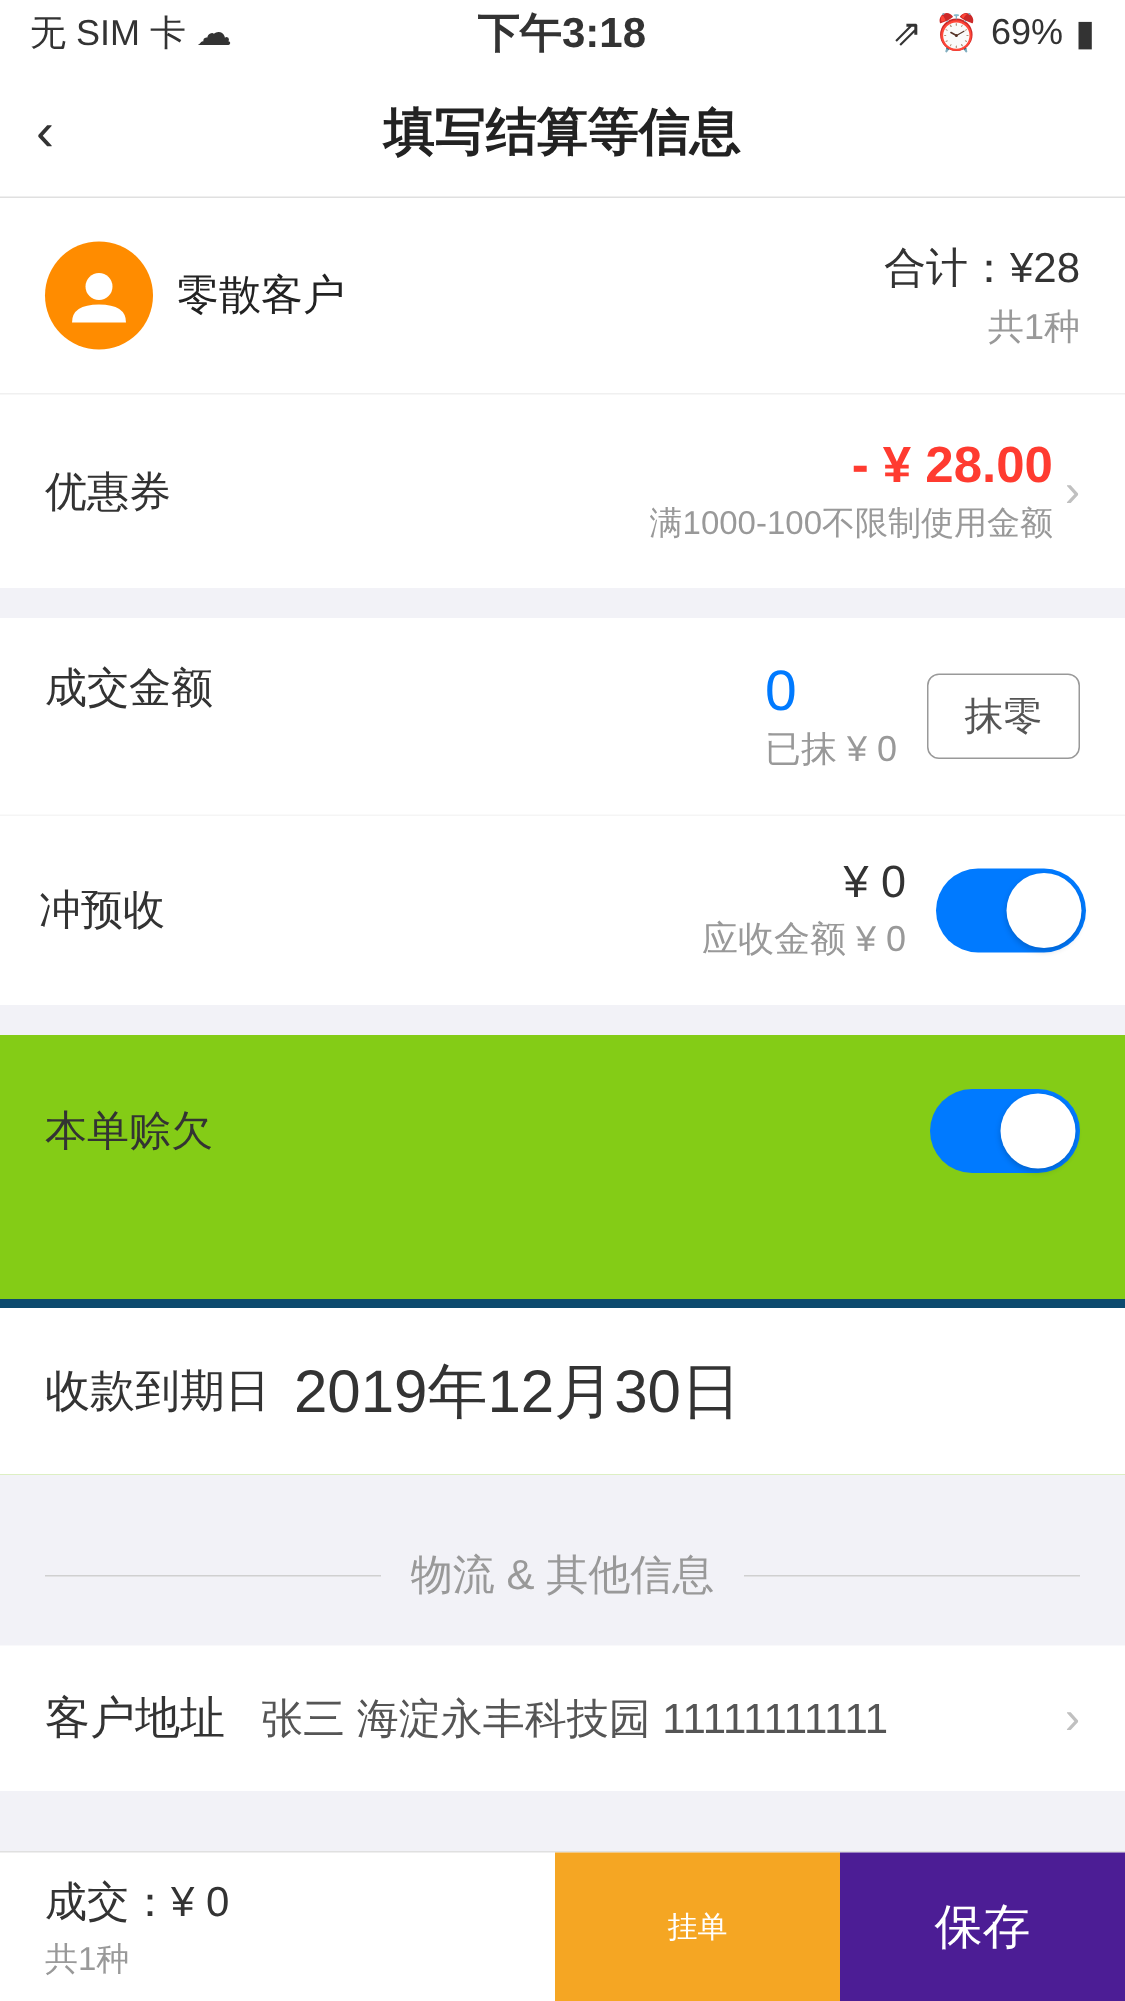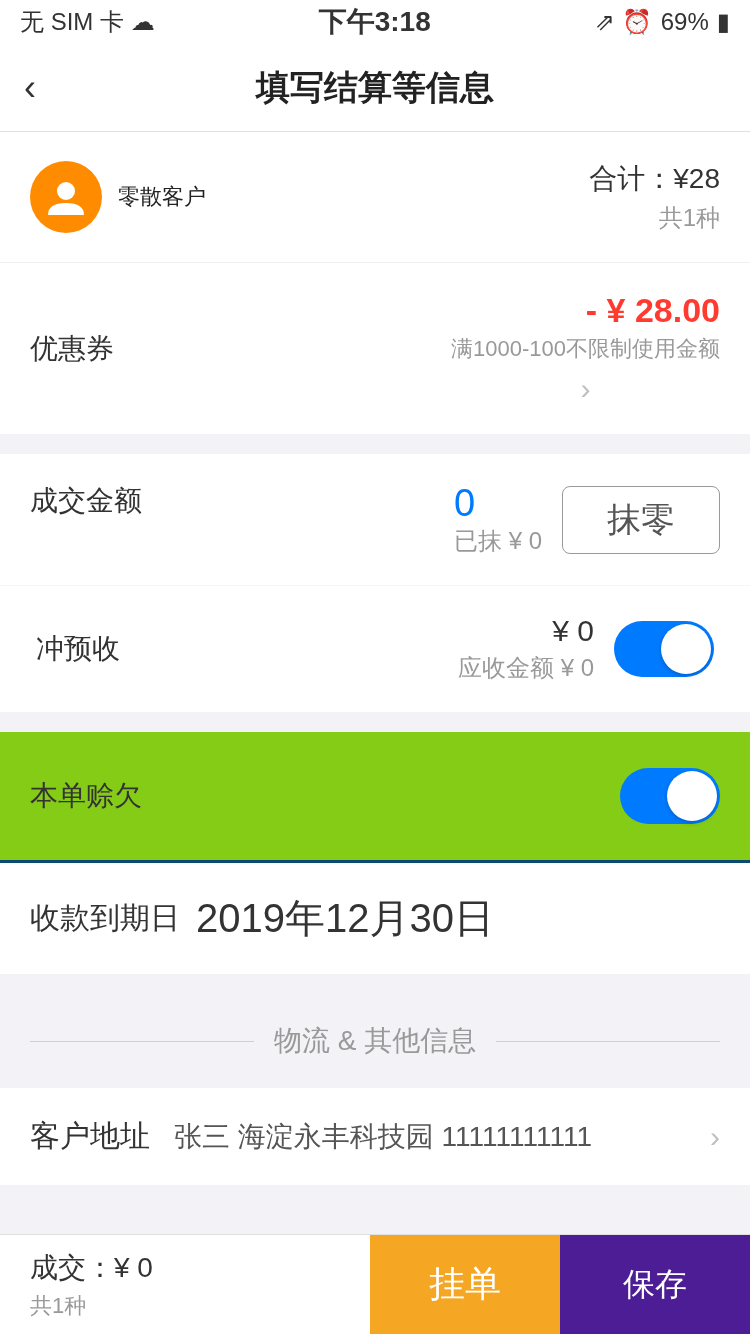--- a/index.html
+++ b/index.html
@@ -74,36 +74,36 @@
     .customer-avatar {
       width: 72px;
       height: 72px;
       border-radius: 50%;
       background: #ff8c00;
       display: flex;
       align-items: center;
       justify-content: center;
     }
     .customer-avatar svg { width: 44px; height: 44px; }
-    .customer-name { font-size: 22px; color: #222; font-weight: 500; }
+    .customer-name { font-size: 28px; color: #222; font-weight: 500; }
     .customer-right { text-align: right; }
     .total-price { font-size: 28px; color: #333; }
     .total-count { font-size: 24px; color: #999; margin-top: 4px; }
 
     
     .coupon-row {
       background: #fff;
       padding: 28px 30px;
       display: flex;
       align-items: center;
       justify-content: space-between;
       border-top: 1px solid #f0f0f0;
     }
     .row-label { font-size: 28px; color: #333; }
-    .coupon-right { display: flex; align-items: center; gap: 8px; flex-direction: column; }
+    .coupon-right { display: flex; align-items: center; gap: 8px; }
     .coupon-info { text-align: right; }
     .coupon-discount { font-size: 34px; color: #ff3b30; font-weight: 600; }
     .coupon-desc { font-size: 22px; color: #999; margin-top: 4px; }
     .chevron-icon { color: #c0c0c0; font-size: 30px; }
 
     
     .amount-section {
       background: #fff;
       margin-bottom: 20px;
     }
@@ -120,31 +120,31 @@
       gap: 20px;
     }
     .amount-value {
       font-size: 38px;
       color: #007aff;
       font-weight: 500;
     }
     .round-btn {
       border: 1px solid #999;
       border-radius: 8px;
-      padding: 10px 44px;
-      font-size: 34px;
+      padding: 10px 24px;
+      font-size: 26px;
       color: #555;
       background: #fff;
       cursor: pointer;
     }
     .amount-sub { font-size: 24px; color: #999; }
 
     
     .prepay-row {
-      padding: 28px 36px;
+      padding: 28px 26px;
       display: flex;
       align-items: center;
       justify-content: space-between;
     }
     .prepay-right {
       display: flex;
       align-items: center;
       gap: 20px;
     }
     .prepay-info { text-align: right; }
@@ -181,24 +181,25 @@
       padding: 36px 30px;
       display: flex;
       align-items: center;
       justify-content: space-between;
     }
 
     
     .due-row {
       padding: 28px 30px;
       background: #fff;
-      border-top: 3px solid #0c4a6e;
+      border-top: 6px solid #0c4a6e;
       display: flex;
       align-items: center;
       gap: 16px;
+      margin-top: 48px;
     }
     .due-label { font-size: 30px; color: #333; }
     .due-value { font-size: 40px; color: #333; }
 
     
     .logistics-divider {
       background: #f2f2f7;
       padding: 28px 30px;
       text-align: center;
       display: flex;
@@ -243,21 +244,21 @@
     }
     .bottom-deal { font-size: 28px; color: #333; }
     .bottom-count { font-size: 22px; color: #999; margin-top: 4px; }
     .btn-hold {
       width: 190px;
       height: 100px;
       background: #f5a623;
       display: flex;
       align-items: center;
       justify-content: center;
-      font-size: 36px;
+      font-size: 20px;
       color: #fff;
       font-weight: 500;
       cursor: pointer;
     }
     .btn-save {
       width: 190px;
       height: 100px;
       background: #4c1d95;
       display: flex;
       align-items: center;

